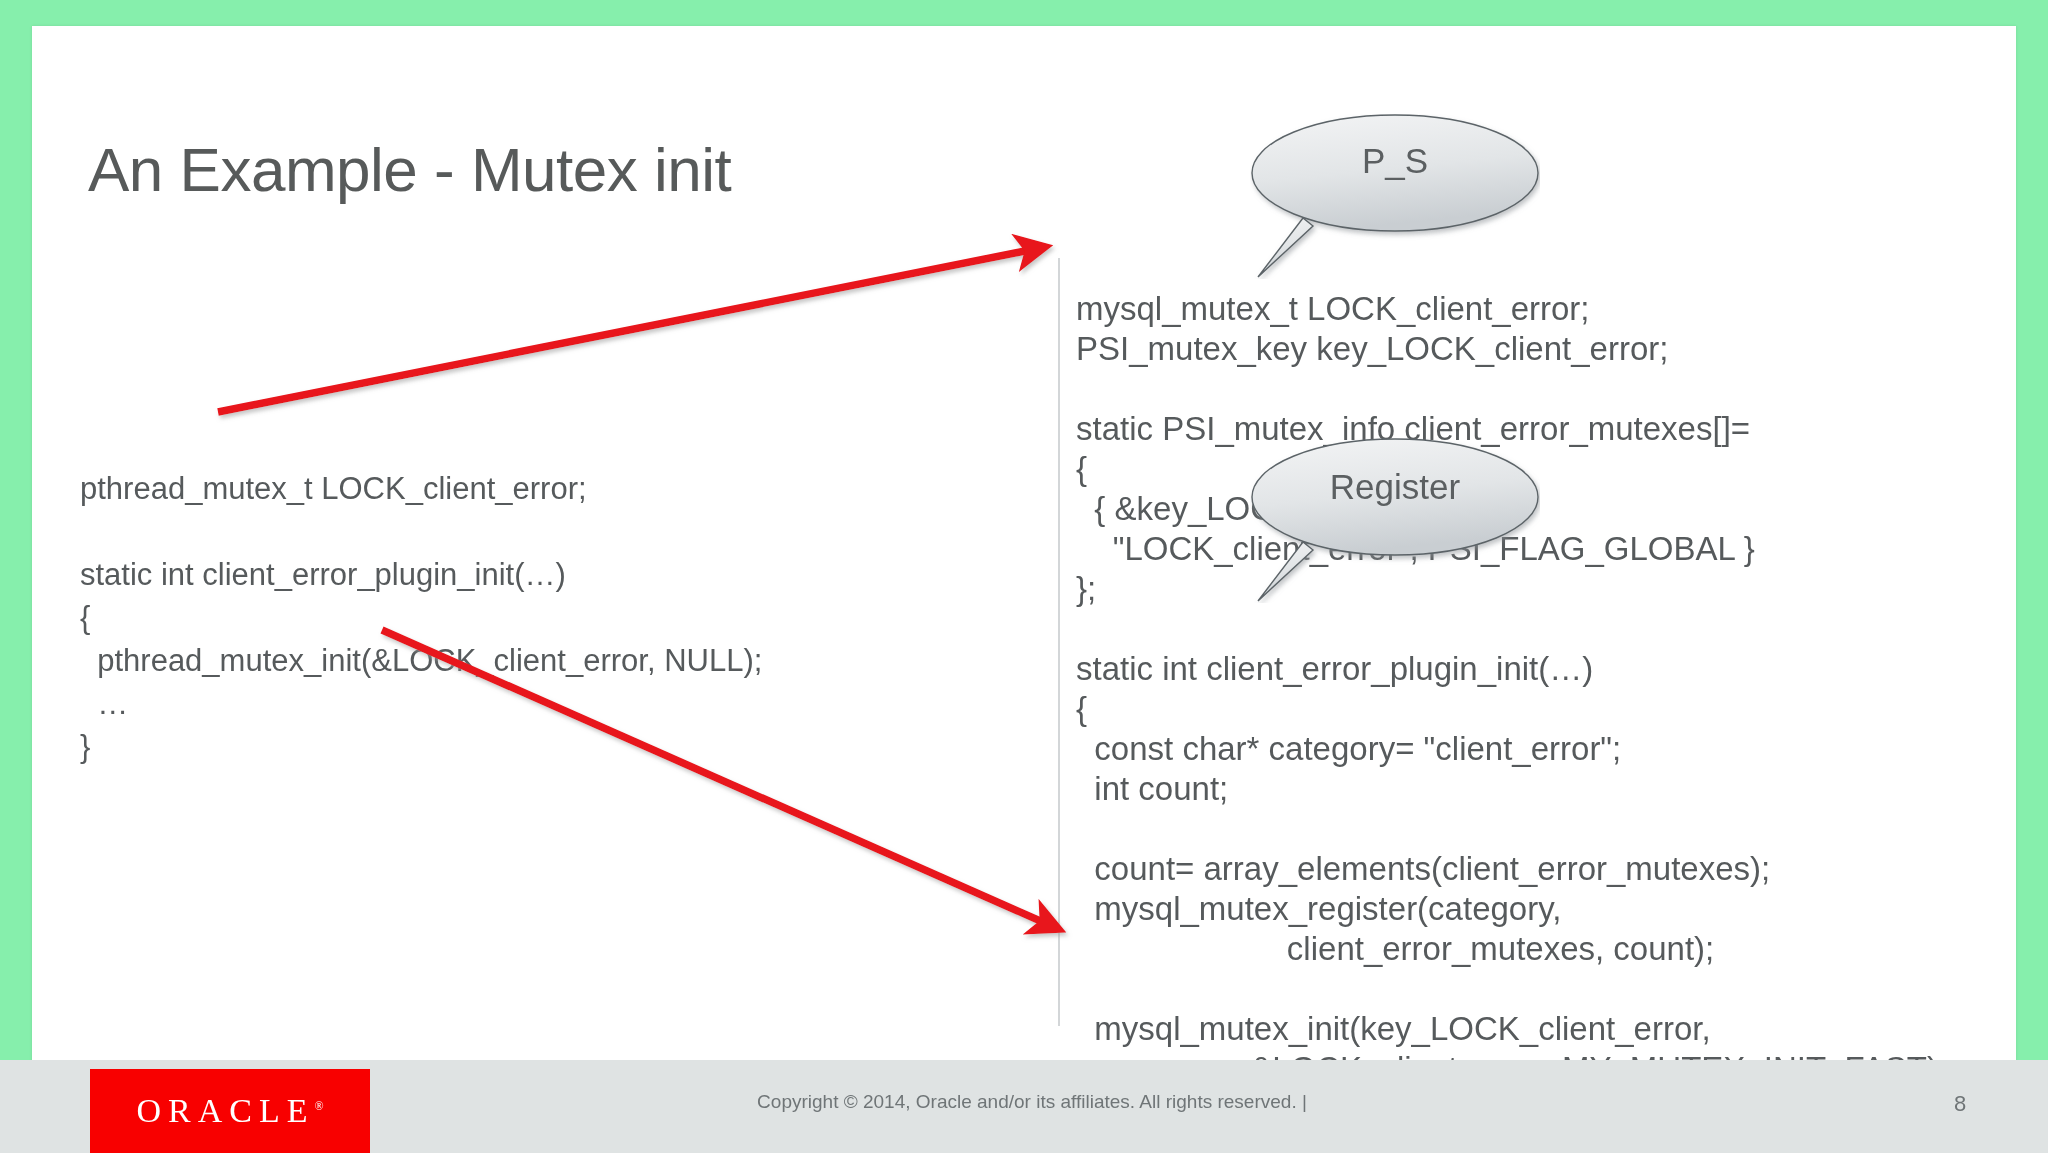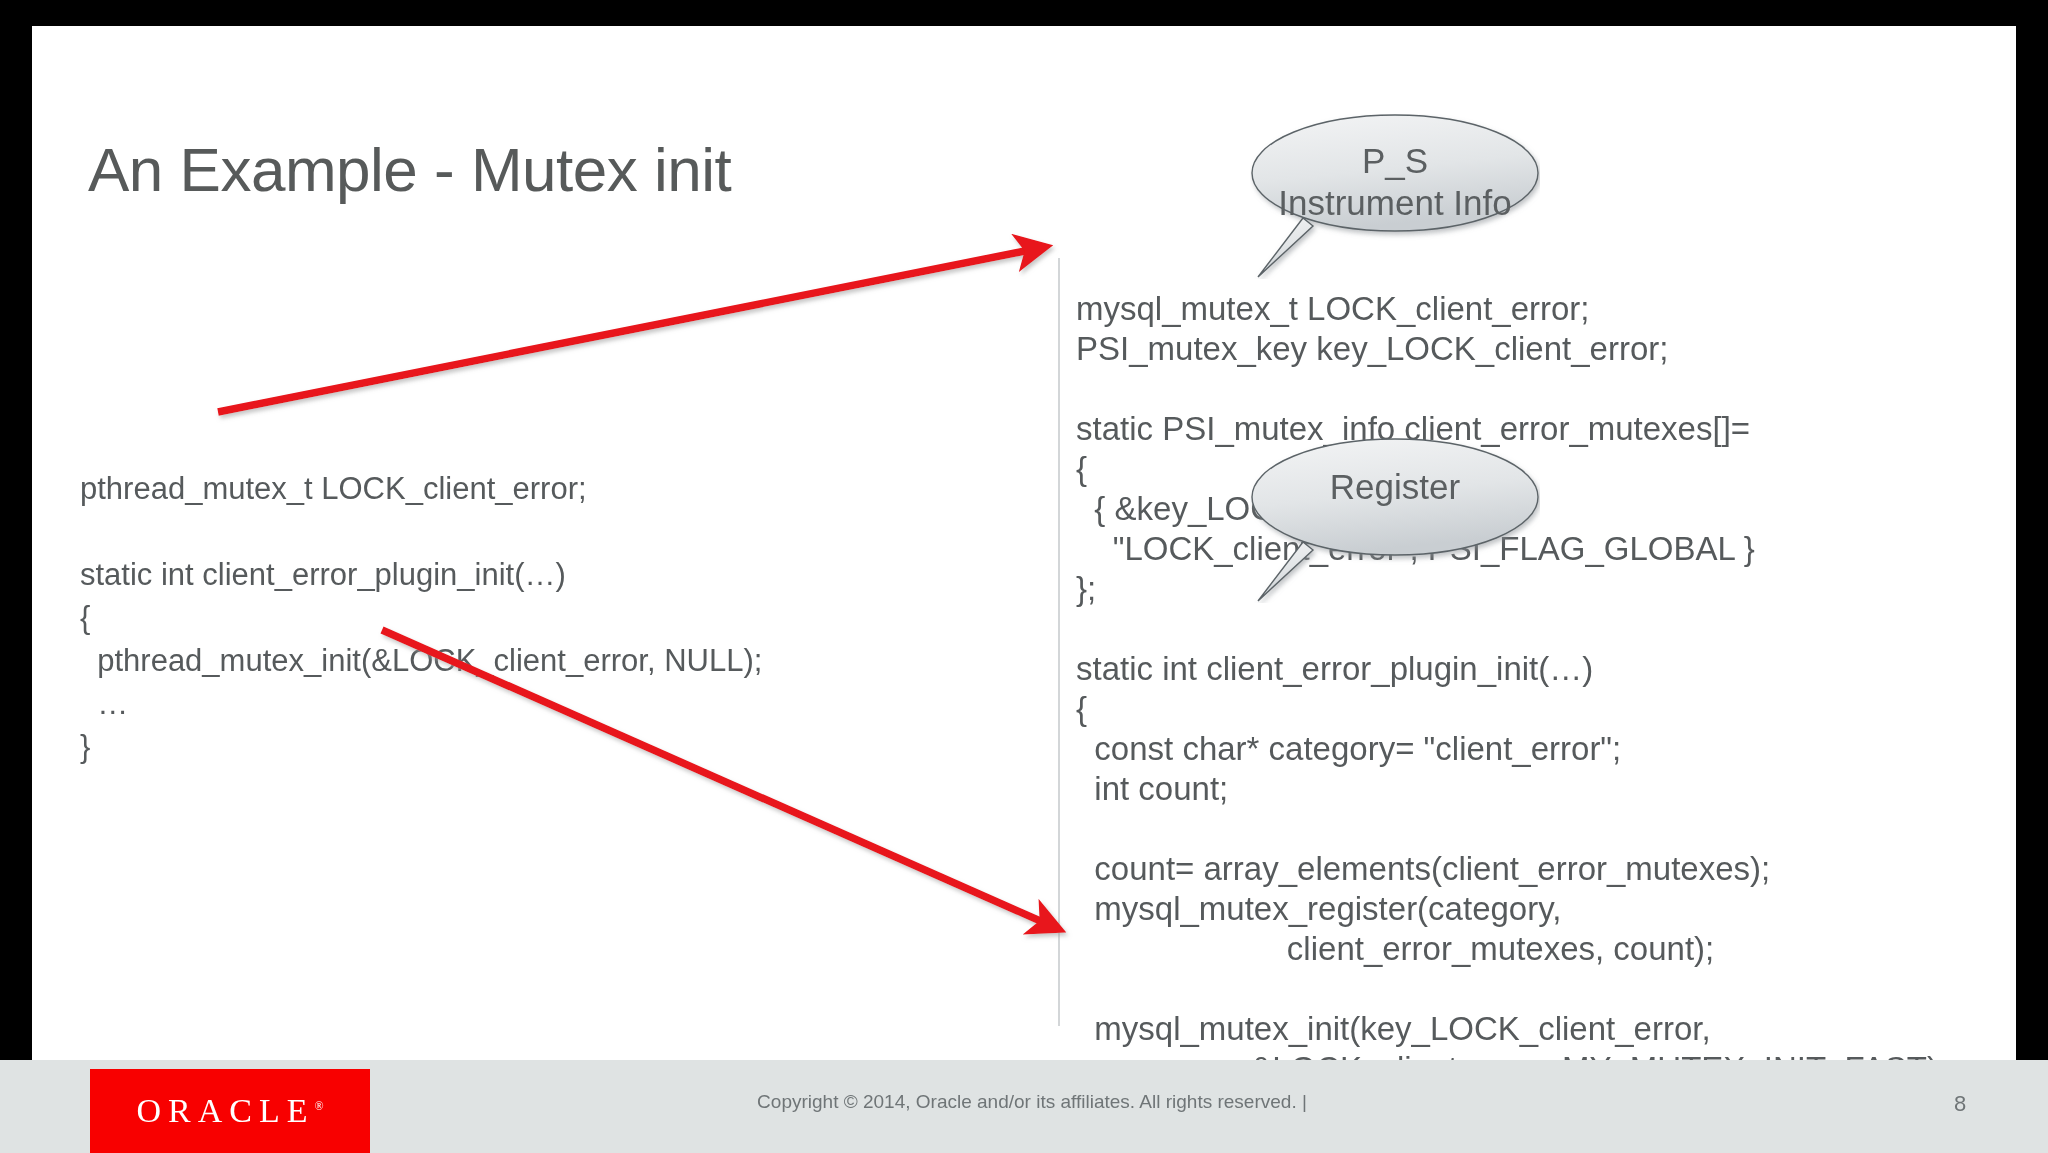--- a/index.html
+++ b/index.html
@@ -12,21 +12,21 @@
     height: 1153px;
     overflow: hidden;
     font-family: "Liberation Sans", sans-serif;
   }
 
   
   #page {
     position: relative;
     width: 2048px;
     height: 1153px;
-    background: #000000;
+    background: #86efac;
   }
 
   
   #slide {
     position: absolute;
     left: 32px;
     top: 26px;
     width: 1984px;
     height: 1060px;
     background: #ffffff;
@@ -233,21 +233,20 @@
         </defs>
         <g filter="url(#bubShadow1)">
           <path d="M 53 104
                    L 8 163
                    L 63 112 Z" fill="url(#bubGrad1)" stroke="#5c6468" stroke-width="1.4"></path>
           <ellipse cx="145" cy="59" rx="143" ry="58" fill="url(#bubGrad1)" stroke="#5c6468" stroke-width="1.4"></ellipse>
         </g>
       </svg>
       <div class="bubble-text">
         <div>P_S</div>
-        <div>Instrument Info</div>
       </div>
     </div>
 
     <div class="bubble-wrap" id="bubble-2">
       <svg class="bubble-svg" width="290" height="165" viewBox="0 0 290 165">
         <defs>
           <linearGradient id="bubGrad2" x1="0" y1="0" x2="0.25" y2="1">
             <stop offset="0%" stop-color="#f3f4f5"></stop>
             <stop offset="55%" stop-color="#e2e5e7"></stop>
             <stop offset="100%" stop-color="#c9ced2"></stop>

